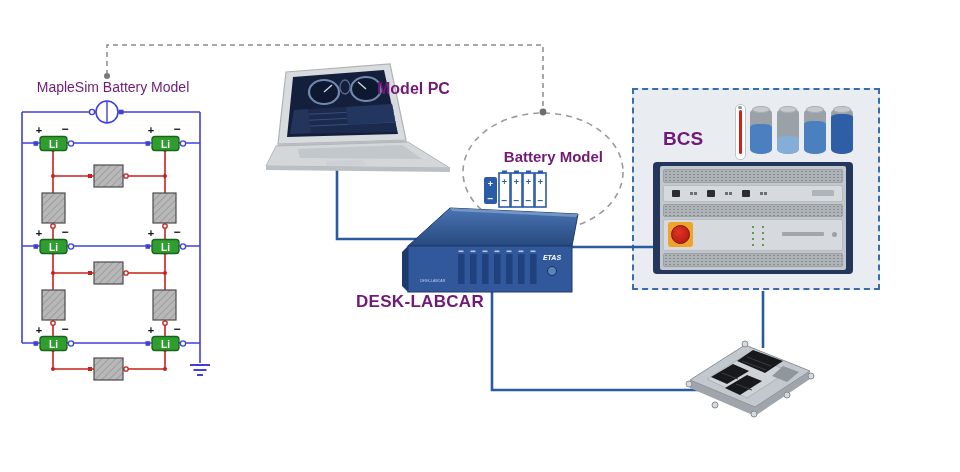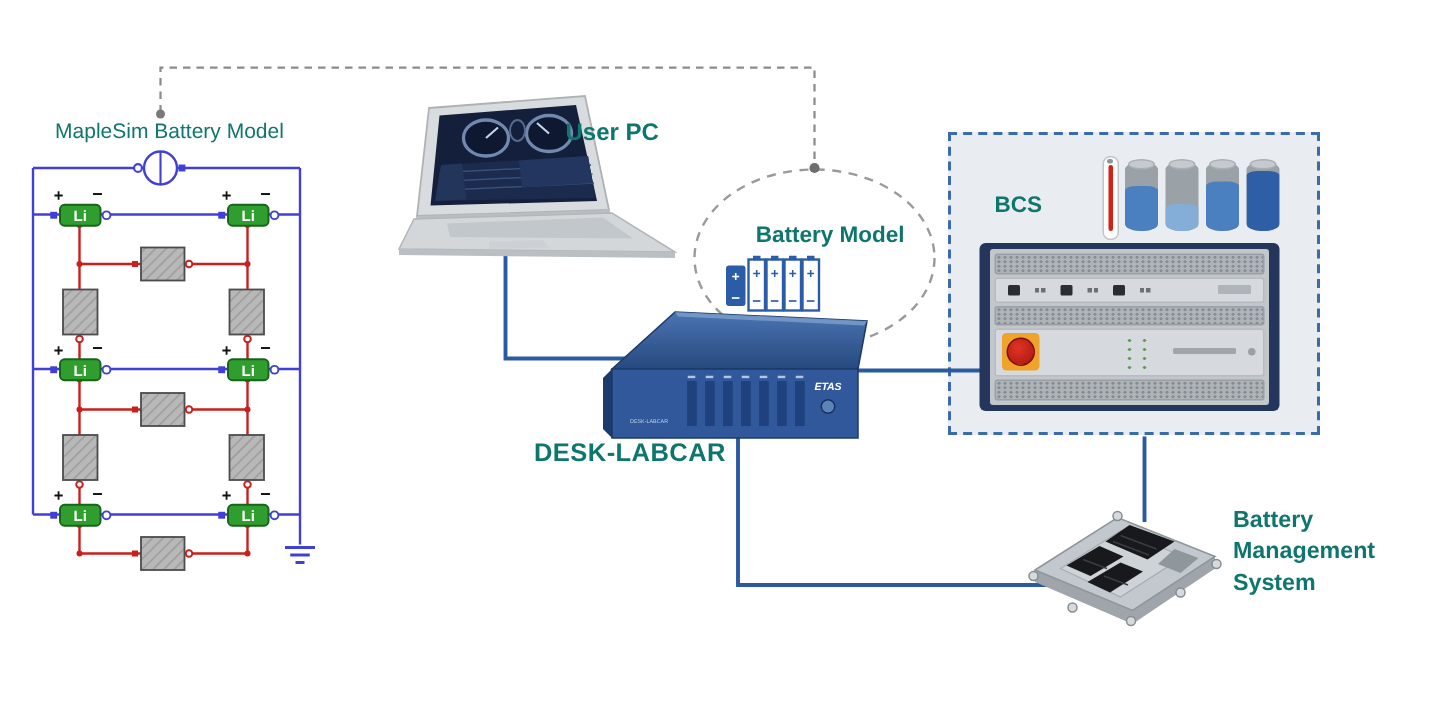--- a/index.html
+++ b/index.html
@@ -1,22 +1,22 @@
 <!DOCTYPE html>
 <html><head>
 <meta charset="utf-8">
 <style>
   html,body{margin:0;padding:0;background:#fff;font-family:"Liberation Sans",sans-serif;}
   .stage{position:relative;width:960px;height:472px;background:#ffffff;overflow:hidden;}
-  .lbl{position:absolute;color:#0f766e;}
+  .lbl{position:absolute;color:#701a75;}
   #lbl-maplesim{left:10px;top:79px;width:206px;text-align:center;font-size:14px;font-weight:500;}
   #lbl-userpc{left:377px;top:80px;font-size:16px;font-weight:600;}
   #lbl-batmodel{left:485px;top:148px;width:118px;text-align:right;font-size:15px;font-weight:600;}
   #lbl-labcar{left:356px;top:292px;font-size:17px;font-weight:600;letter-spacing:.3px;}
-  #lbl-bcs{left:663px;top:128px;font-size:15px;font-weight:700;}
+  #lbl-bcs{left:663px;top:128px;font-size:19px;font-weight:700;}
   #lbl-bms{left:822px;top:336px;font-size:15.5px;font-weight:600;line-height:21px;}
   .layer1{position:absolute;z-index:1;}
   .layer2{position:absolute;z-index:2;}
   .layer3{position:absolute;z-index:3;}
   .layer4{position:absolute;z-index:4;}
   
   #bcs-bg{left:632px;top:88px;width:248px;height:202px;background:#e9edf2;border:2px dashed #3a6cab;box-sizing:border-box;}
   #bcs-content{left:632px;top:88px;width:248px;height:202px;}
   .thermo{position:absolute;left:103px;top:16px;width:9px;height:54px;background:#fff;border:1px solid #c0c4c8;border-radius:5px;}
   .thermo .col{position:absolute;left:2.5px;top:5px;width:3px;height:44px;background:#d42015;border-radius:2px;}
@@ -368,23 +368,18 @@
       <circle cx="14" cy="49" r="3"></circle>
         <circle cx="79" cy="79" r="3"></circle>
         <circle cx="136" cy="41" r="3"></circle>
       <circle cx="70" cy="9" r="3"></circle>
         <circle cx="40" cy="70" r="3"></circle>
         <circle cx="112" cy="60" r="3"></circle>
     </g>
   </svg>
 
   <div id="lbl-maplesim" class="lbl layer4">MapleSim Battery Model</div>
-  <div id="lbl-userpc" class="lbl layer4">User PC</div>
+  <div id="lbl-userpc" class="lbl layer4">Model PC</div>
   <div id="lbl-batmodel" class="lbl layer4">Battery Model</div>
   <div id="lbl-labcar" class="lbl layer4">DESK-LABCAR</div>
   <div id="lbl-bcs" class="lbl layer4">BCS</div>
-  <div id="lbl-bms" class="lbl layer4">
-    <div>Battery</div>
-    <div>Management</div>
-    <div>System</div>
-  </div>
 
 </div>
 
 </body></html>

